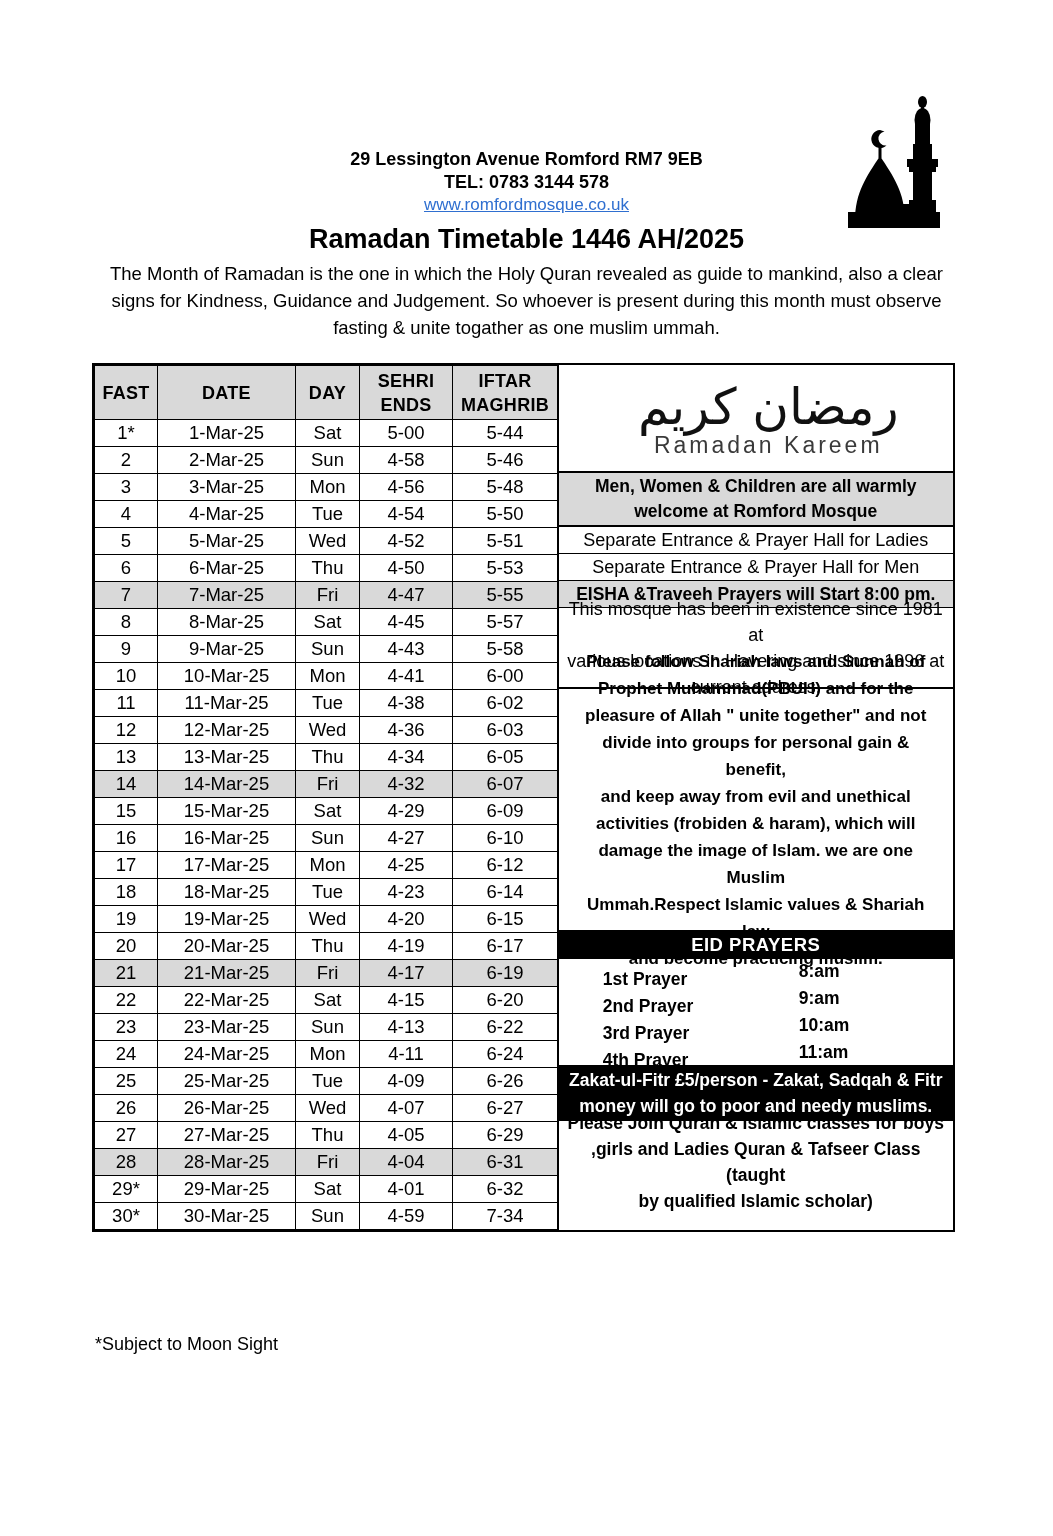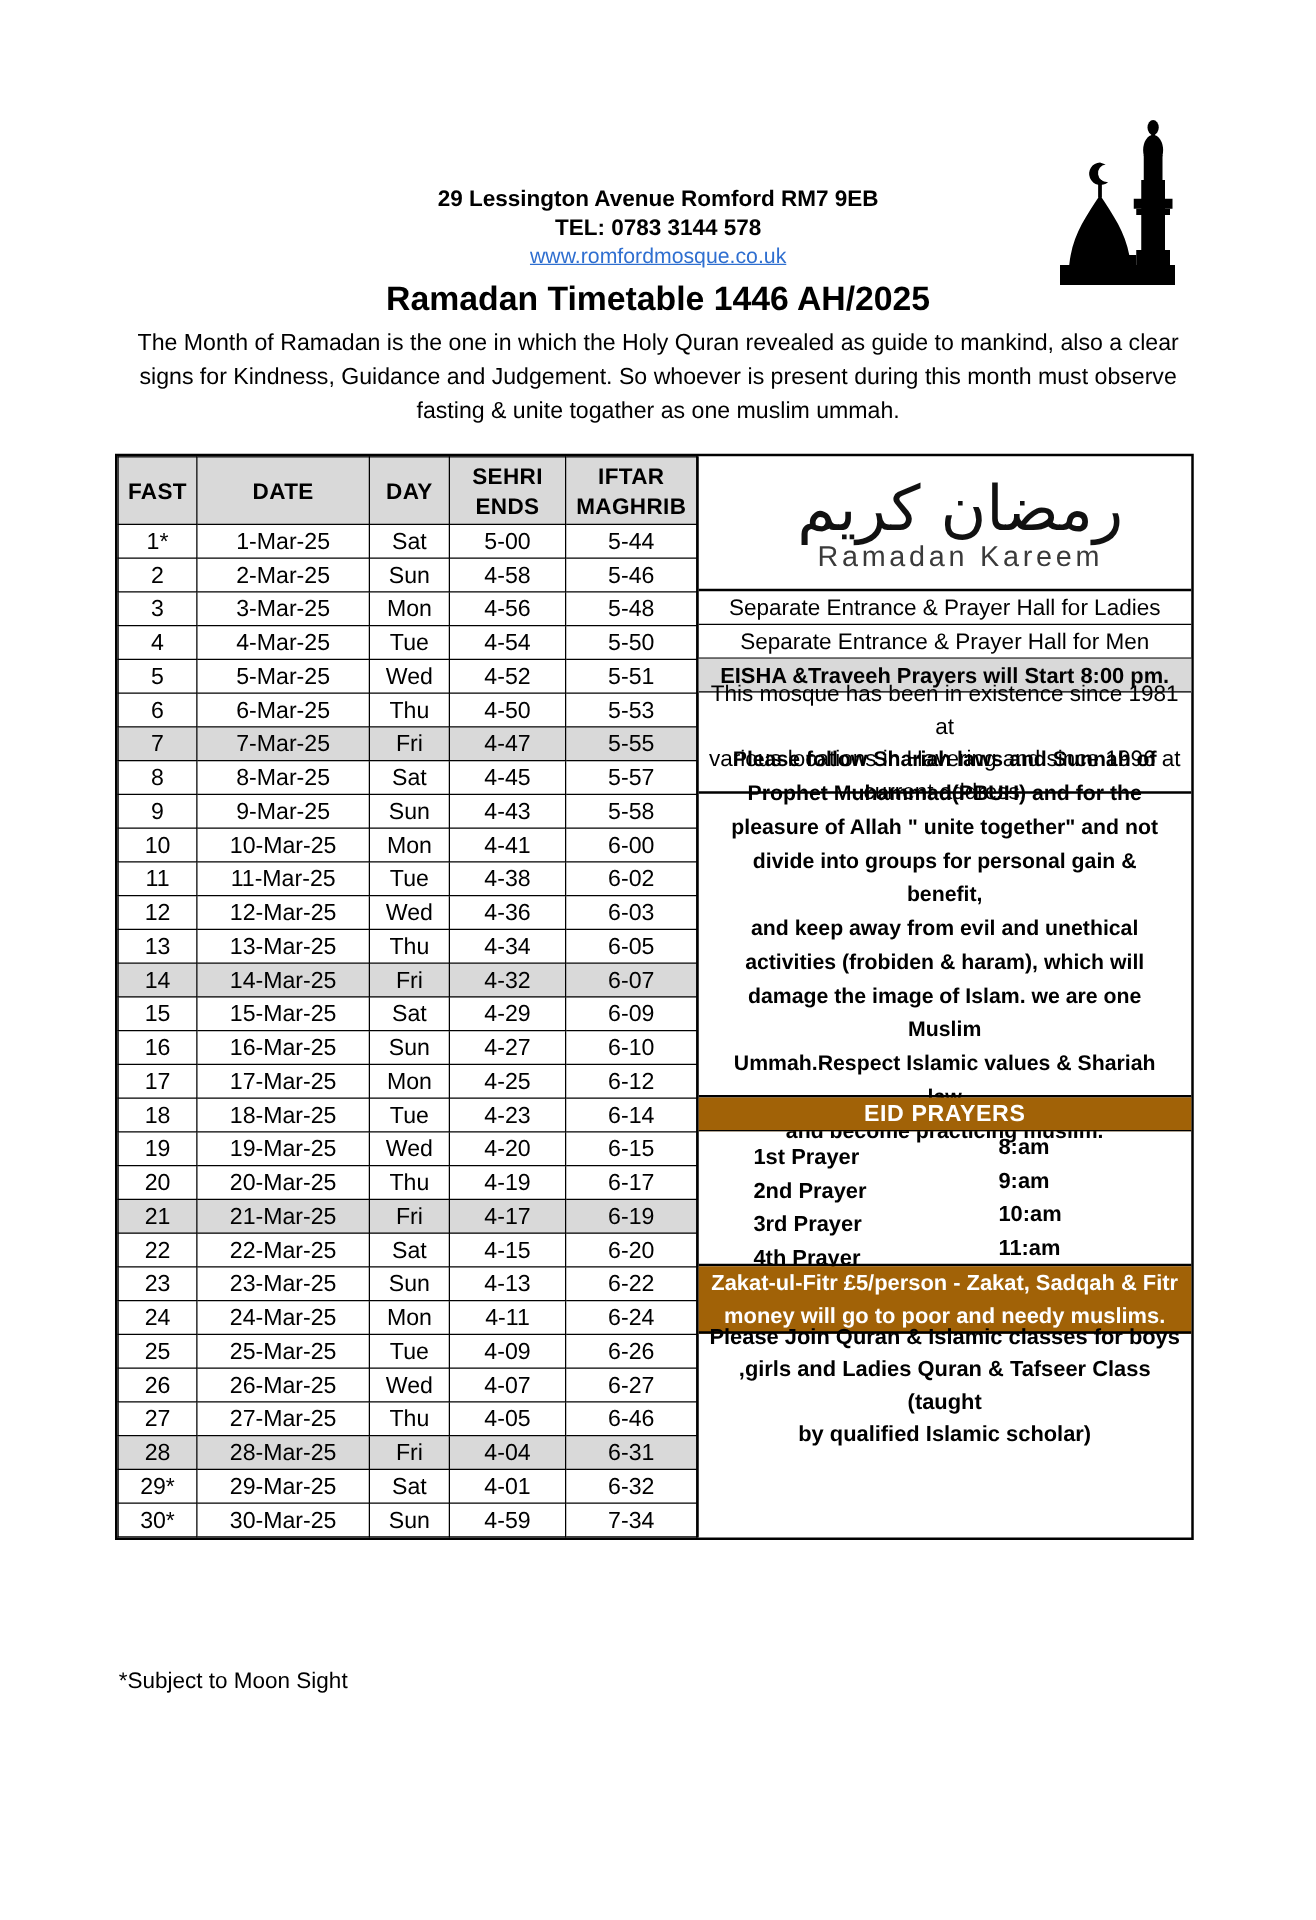--- a/index.html
+++ b/index.html
@@ -154,21 +154,21 @@
     border-bottom: 2.5px solid #000;
     display: flex;
     flex-direction: column;
     align-items: center;
     justify-content: center;
     text-align: center;
     padding: 0 6px;
   }
   .pblock:last-child { border-bottom: none; }
   .pblock.gray { background: #d9d9d9; }
-  .pblock.black { background: #a16207; color: #ffffff; }
+  .pblock.black { background: #000000; color: #ffffff; }
   .pblock.thin { border-bottom-width: 1.5px; }
 
   .p-kareem { height: 108px; padding: 0; position: relative; }
   .kareem-art {
     width: 100%;
     height: 100%;
     display: flex;
     flex-direction: column;
     align-items: center;
     justify-content: center;
@@ -474,21 +474,21 @@
           <td>26-Mar-25</td>
           <td>Wed</td>
           <td>4-07</td>
           <td>6-27</td>
         </tr>
         <tr>
           <td>27</td>
           <td>27-Mar-25</td>
           <td>Thu</td>
           <td>4-05</td>
-          <td>6-46</td>
+          <td>6-29</td>
         </tr>
         <tr class="shaded">
           <td>28</td>
           <td>28-Mar-25</td>
           <td>Fri</td>
           <td>4-04</td>
           <td>6-31</td>
         </tr>
         <tr>
           <td>29*</td>
@@ -509,20 +509,24 @@
 
   <div class="panel">
 
     <div class="pblock p-kareem">
       <div class="kareem-art">
         <div class="kareem-ar">رمضان كريم</div>
         <div class="kareem-en">Ramadan Kareem</div>
       </div>
     </div>
 
+    <div class="pblock gray p-welcome">
+      <div>Men, Women &amp; Children are all warmly</div>
+      <div>welcome at Romford Mosque</div>
+    </div>
 
     <div class="pblock thin p-ladies">Separate Entrance &amp; Prayer Hall for Ladies</div>
     <div class="pblock thin p-men">Separate Entrance &amp; Prayer Hall for Men</div>
     <div class="pblock gray thin p-eisha">EISHA &amp;Traveeh Prayers will Start 8:00 pm.</div>
 
     <div class="pblock p-history">
       <div>This mosque has been in existence since 1981 at</div>
       <div>various locations in Havering and since 1996 at</div>
       <div>current address.</div>
     </div>

